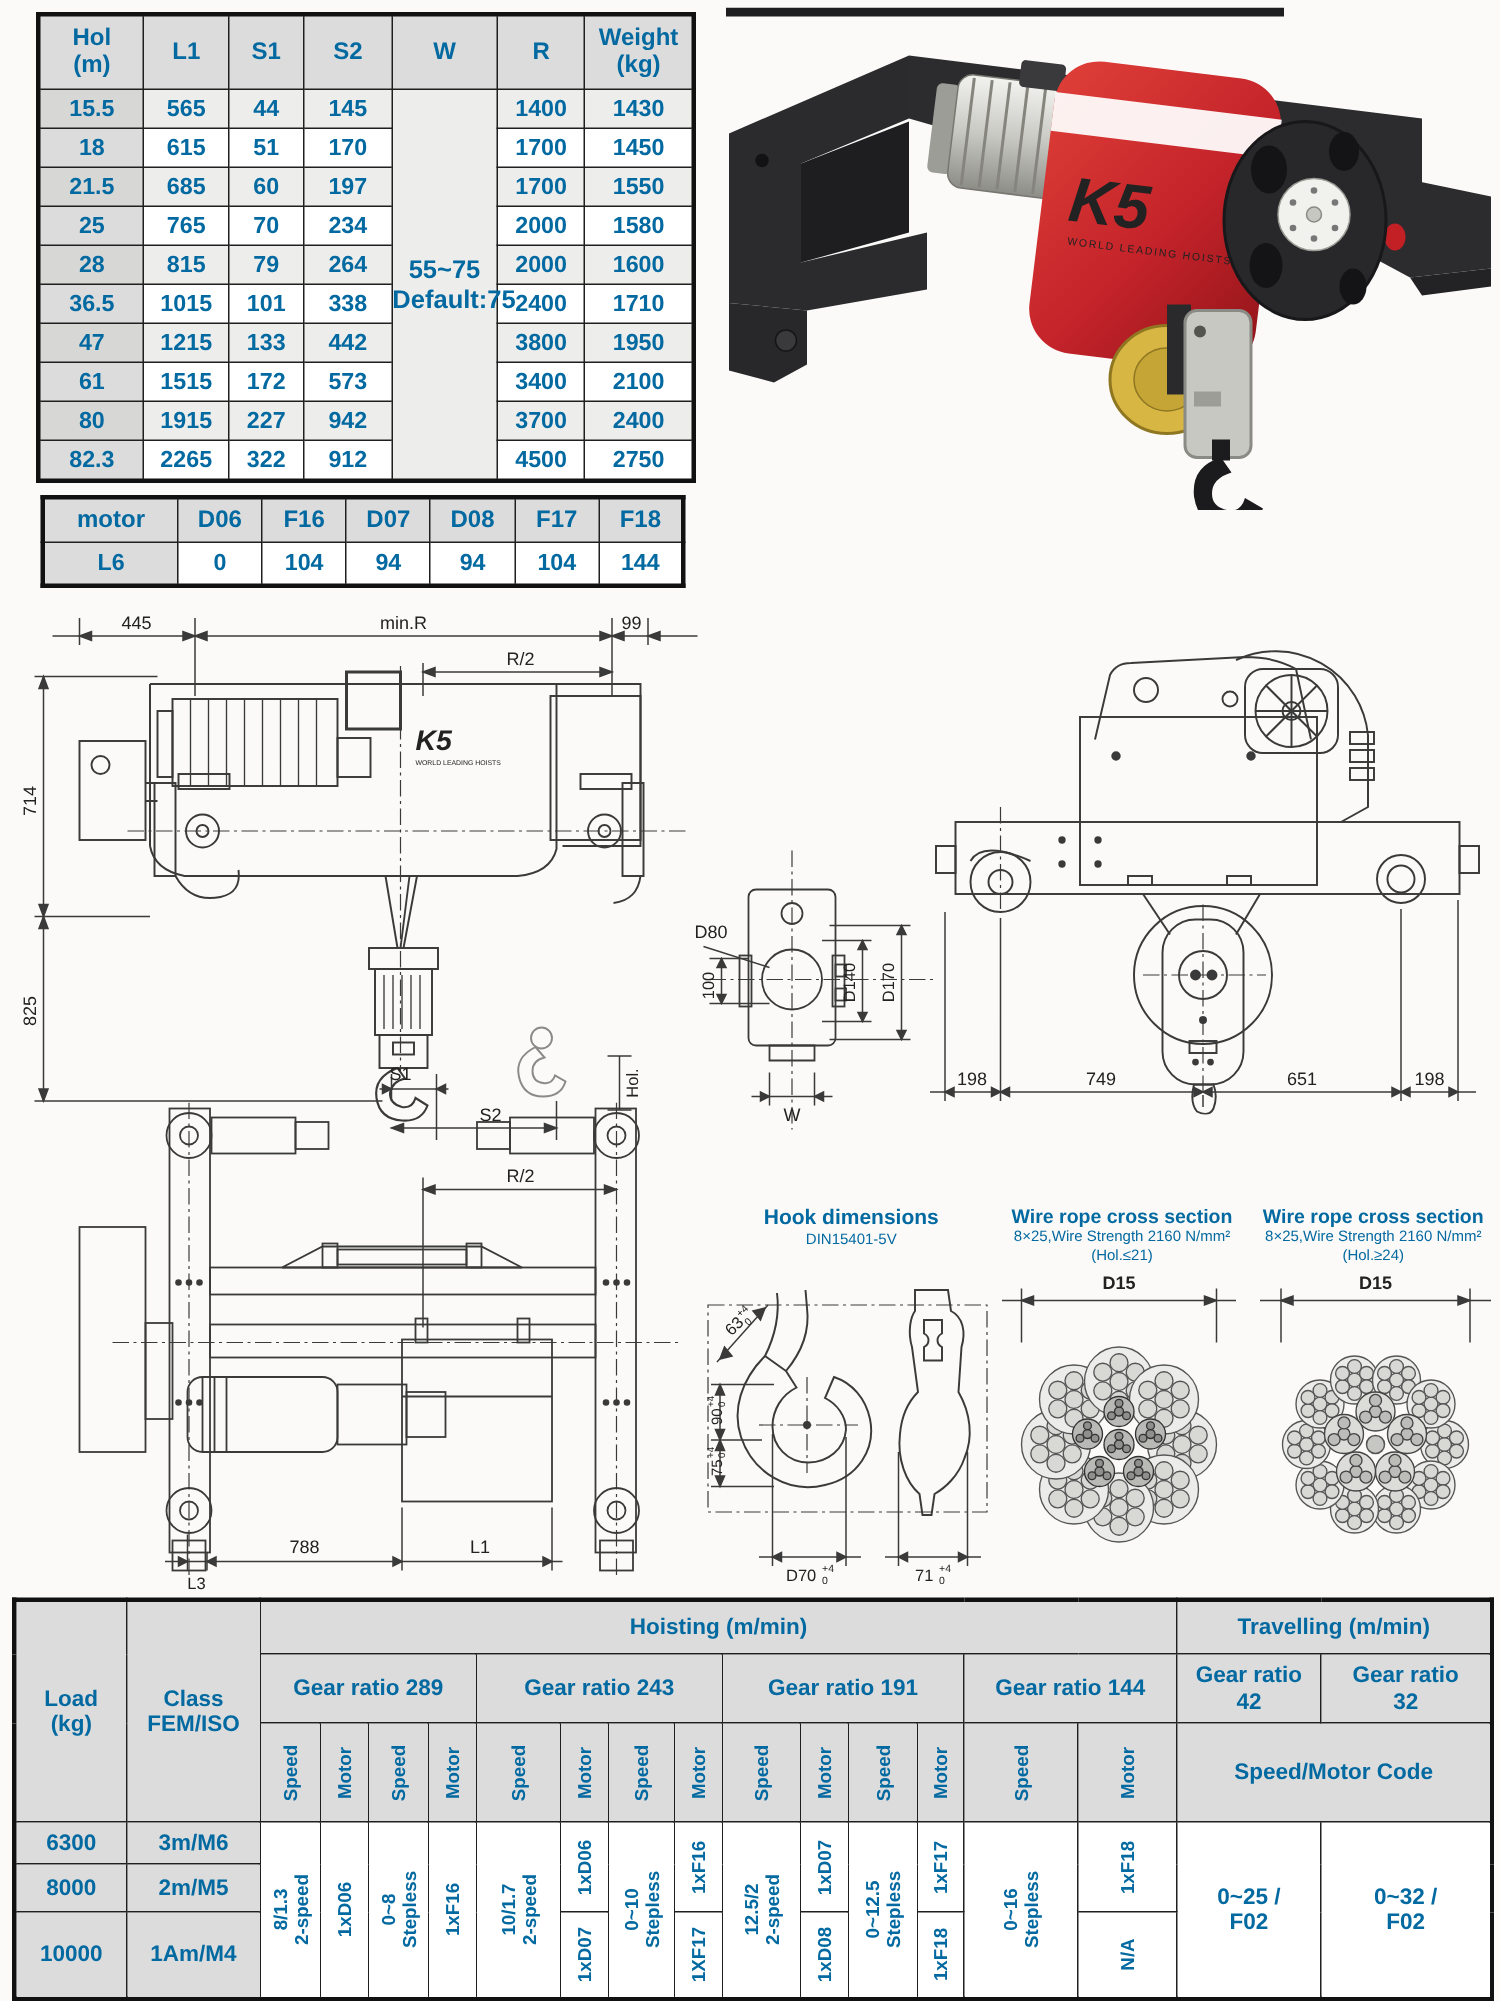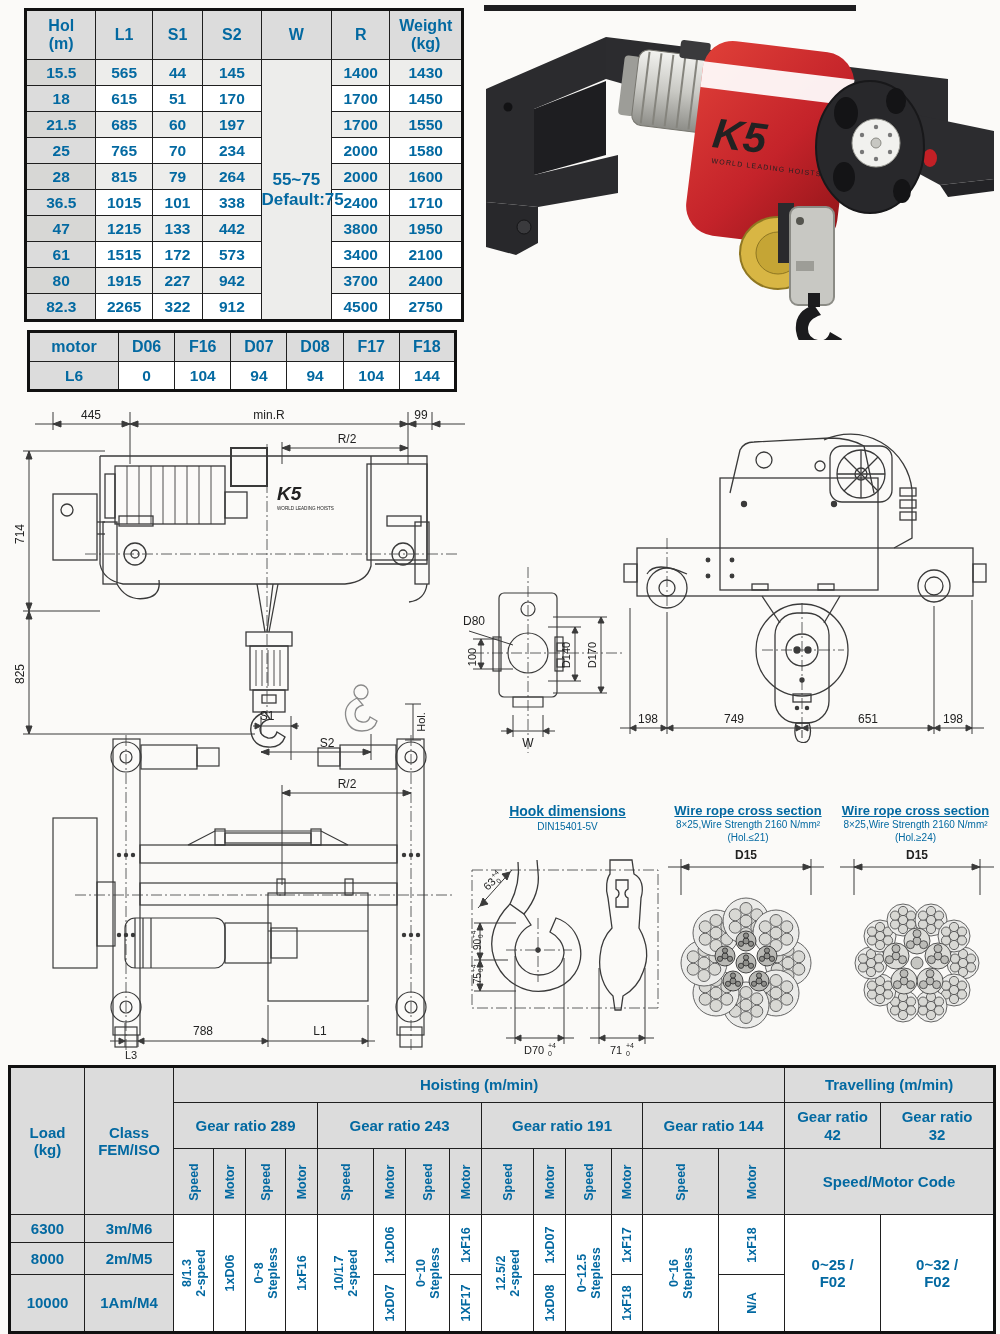--- a/index.html
+++ b/index.html
@@ -29,21 +29,21 @@
   .t3 .r1{height:36px;} .t3 .r2{height:46px;} .t3 .r3{height:66px;}
   .t3 .b1{height:28px;} .t3 .b2{height:32px;} .t3 .b3{height:58px;}
   .t3 th,.t3 td{position:relative;}
   .rot{position:absolute;left:50%;top:50%;transform:translate(-50%,-50%) rotate(-90deg);
        white-space:pre;text-align:center;font-size:12.5px;line-height:1.12;}
   .gr{font-size:14px;}
   
   .fig{position:absolute;}
   svg text{font-family:"Liberation Sans",sans-serif;fill:#222;}
   .cap{position:absolute;text-align:center;line-height:1.25;}
-  .cap .b{font-weight:bold;font-size:14px;text-decoration:underline;}
+  .cap .b{font-weight:bold;font-size:14px;}
   .cap .s{font-size:10px;}
 </style>
 </head>
 <body>
 
 <div class="page">
 
   <table class="t1">
     <colgroup>
         <col style="width:70px">

